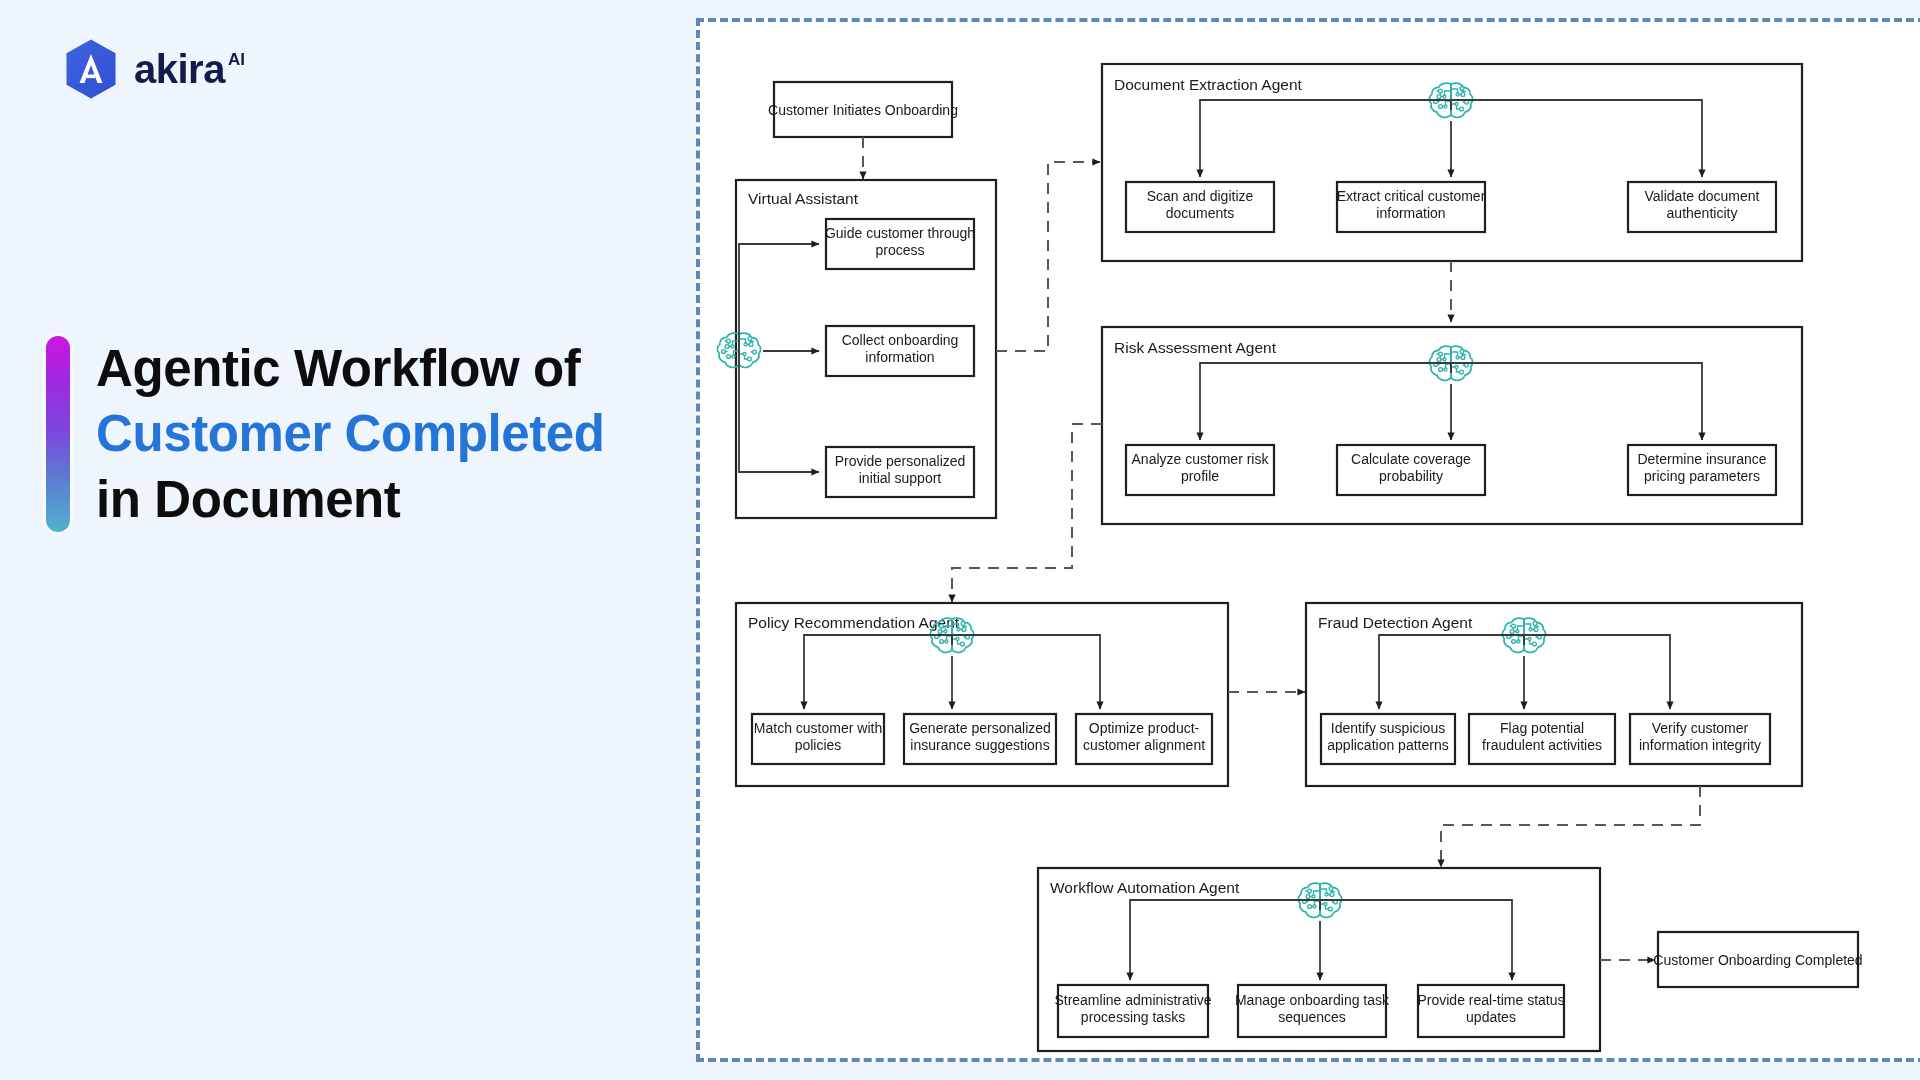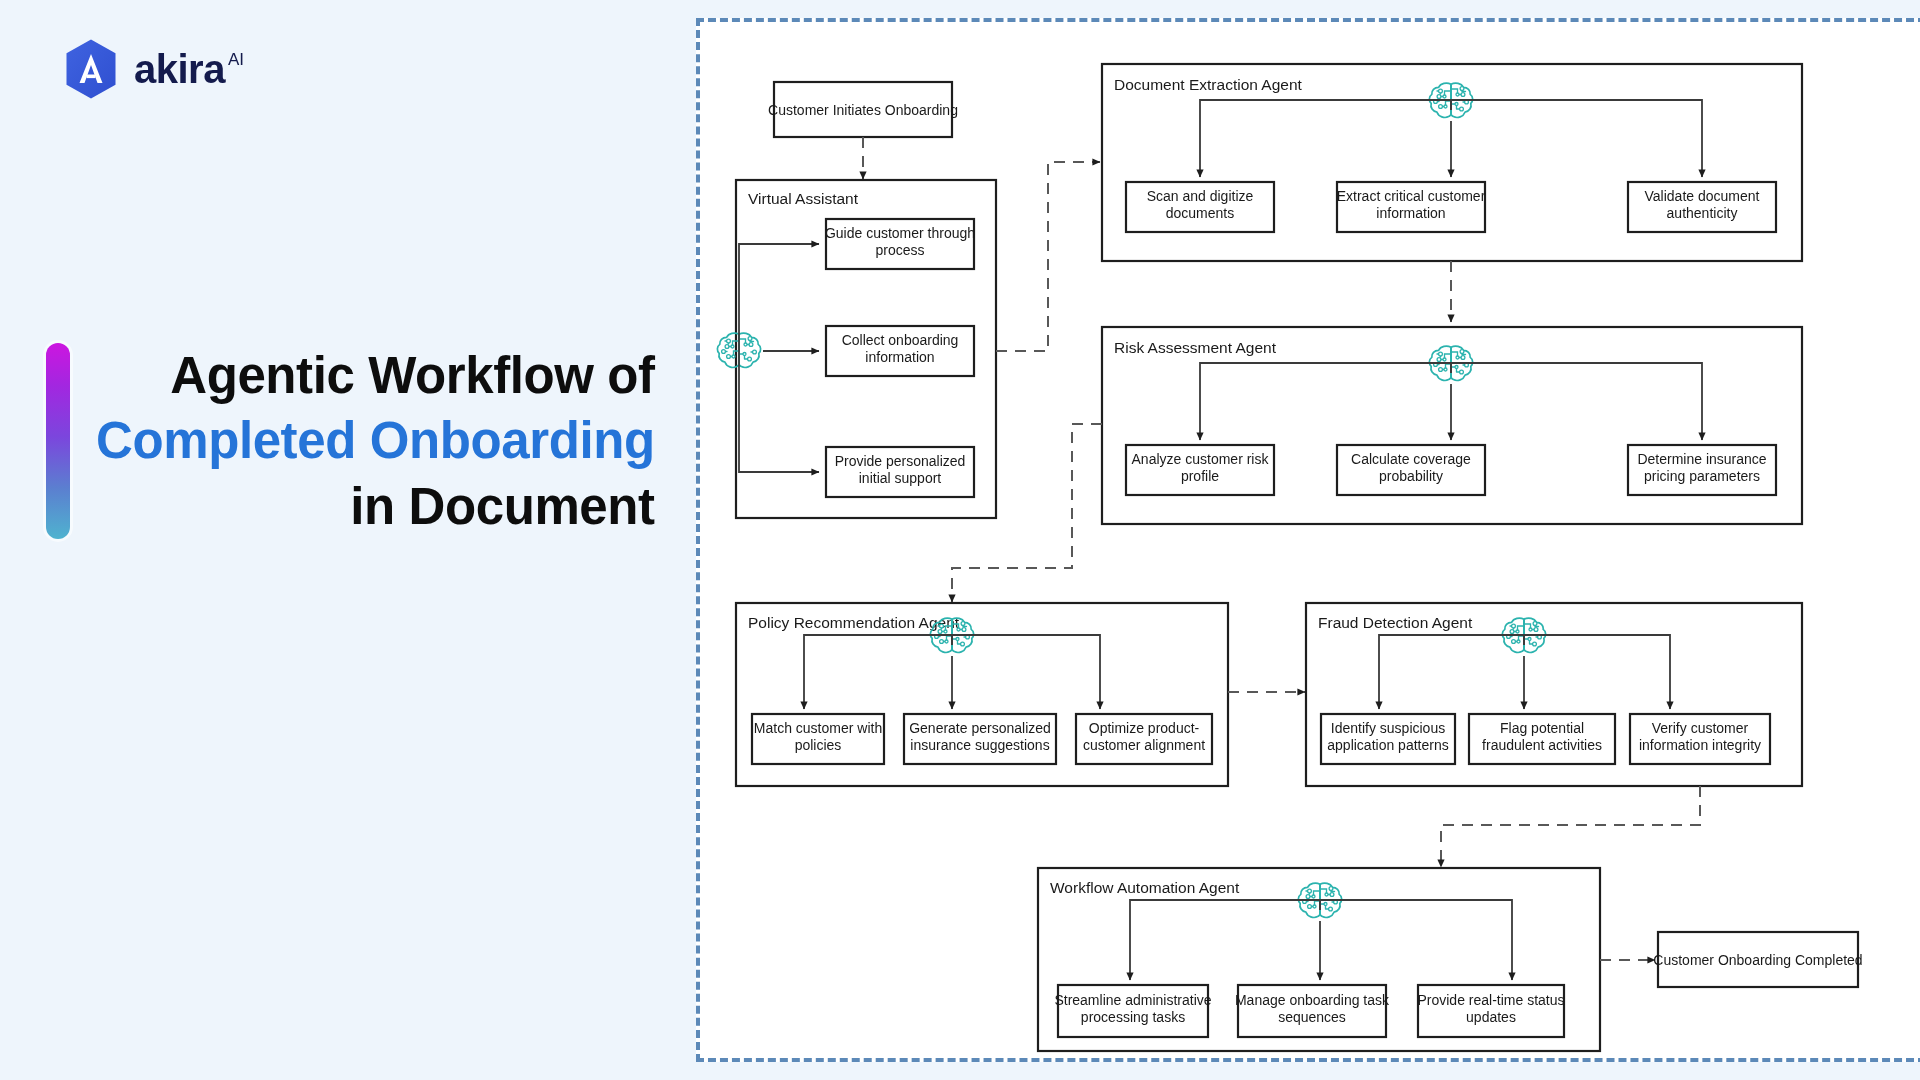--- a/index.html
+++ b/index.html
@@ -11,23 +11,23 @@
   }
   #root { position: relative; width: 1920px; height: 1080px; margin-left: 24px; }
 
   
   #left-panel { position: absolute; left: 0; top: 0; width: 672px; height: 1080px; }
 
   #brand { position: absolute; left: 38px; top: 38px; display: flex; align-items: center; gap: 14px; }
   #brand-mark { width: 58px; height: 62px; flex: 0 0 auto; }
   #brand-text { display: flex; align-items: flex-start; font-weight: 700; color: #141b4d; }
   #brand-name { font-size: 40px; letter-spacing: -0.5px; line-height: 1; }
-  #brand-sup { font-size: 17px; line-height: 1; margin-top: 2px; margin-left: 3px; font-weight: 400; }
-
-  #headline-wrap { position: absolute; left: 22px; top: 343px; display: flex; gap: 26px; align-items: stretch; text-align: right; }
+  #brand-sup { font-size: 17px; line-height: 1; margin-top: 2px; margin-left: 3px; font-weight: 700; }
+
+  #headline-wrap { position: absolute; left: 22px; top: 336px; display: flex; gap: 26px; align-items: stretch; }
   #accent-bar {
     width: 24px; border-radius: 14px; flex: 0 0 auto;
     background: linear-gradient(180deg, #cc16e0 0%, #a227e0 22%, #7b46dd 48%, #5b7fd0 74%, #4fb3cf 100%);
     box-shadow: 0 0 0 3px rgba(255,255,255,0.55);
   }
   #headline { font-size: 51px; font-weight: 700; line-height: 1.28; color: #0d0d0d; letter-spacing: -0.4px; white-space: nowrap; }
   #headline .accent { color: #2574d8; }
 
   
   #diagram-panel {
@@ -70,21 +70,21 @@
       <div id="brand-text">
         <span id="brand-name">akira</span>
         <span id="brand-sup">AI</span>
       </div>
     </div>
 
     <div id="headline-wrap">
       <div id="accent-bar"></div>
       <h1 id="headline">
         <span>Agentic Workflow of</span><br>
-        <span class="accent">Completed Onboarding</span><br>
+        <span class="accent">Customer Completed</span><br>
         <span>in Document</span>
       </h1>
     </div>
   </div>
 
   <div id="diagram-panel">
     <svg id="flow-svg" viewBox="0 0 1222 1036" preserveAspectRatio="none">
       <defs>
         <marker id="ah" markerWidth="9" markerHeight="9" refX="7.6" refY="4.2" orient="auto" markerUnits="userSpaceOnUse">
           <path d="M0,0.6 L8,4.2 L0,7.8 z" fill="#1e1e1e"></path>

